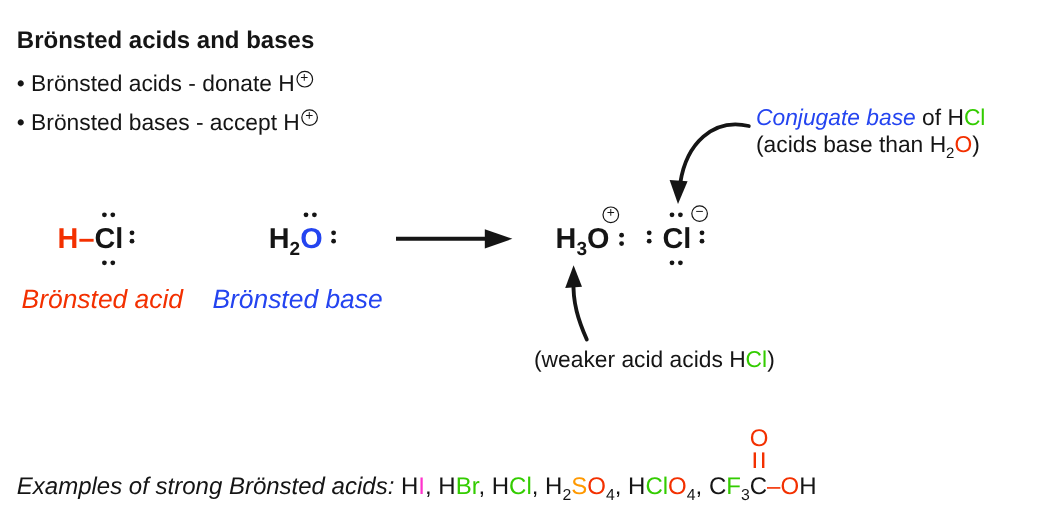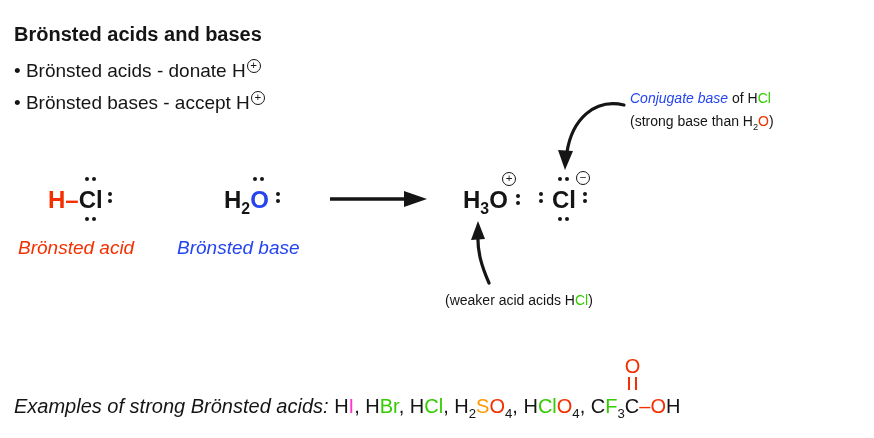--- a/index.html
+++ b/index.html
@@ -5,22 +5,22 @@
   html,body{margin:0;padding:0;background:#fff;}
   .canvas{
     position:relative;width:874px;height:438px;background:#ffffff;
     font-family:"Liberation Sans",sans-serif;color:var(--ink,#151515);
     overflow:hidden;
   }
   .abs{position:absolute;}
   .title{font-weight:700;font-size:20px;}
   .bullet{font-size:19px;}
   .mol{font-size:24px;font-weight:700;line-height:1.1;white-space:nowrap;}
-  .lbl{font-size:19px;font-style:italic;}
-  .ann{font-size:14px;line-height:23px;white-space:nowrap;}
+  .lbl{font-size:22px;font-style:italic;}
+  .ann{font-size:19px;line-height:23px;white-space:nowrap;}
   .ann .ttl{font-style:italic;}
   .examples{font-size:20px;white-space:nowrap;}
   .examples .intro{font-style:italic;}
   sub{font-size:66%;line-height:0;}
   .red{color:var(--red,#f33000);}
   .blue{color:var(--blue,#2444f0);}
   .green{color:var(--green,#33cc00);}
   .mag{color:var(--magenta,#ff33cc);}
   .org{color:var(--orange,#ff9900);}
   
@@ -115,21 +115,21 @@
         <i></i>
       </span>
     <span class="chg" style="position:absolute;left:24px;top:-16px;">−</span>
   </div>
 
   <div class="abs ann" style="left:630px;top:87px;">
     <div>
       <span class="ttl blue">Conjugate base</span><span> of H</span><span class="green">Cl</span>
     </div>
     <div>
-      <span>(strong base than H</span><sub>2</sub><span class="red">O</span><span>)</span>
+      <span>(acids base than H</span><sub>2</sub><span class="red">O</span><span>)</span>
     </div>
   </div>
 
   <div class="abs ann" style="left:445px;top:289px;">
     <div>
       <span>(weaker acid acids H</span><span class="green">Cl</span><span>)</span>
     </div>
   </div>
 
   <div class="abs examples" style="left:14px;top:395px;">

